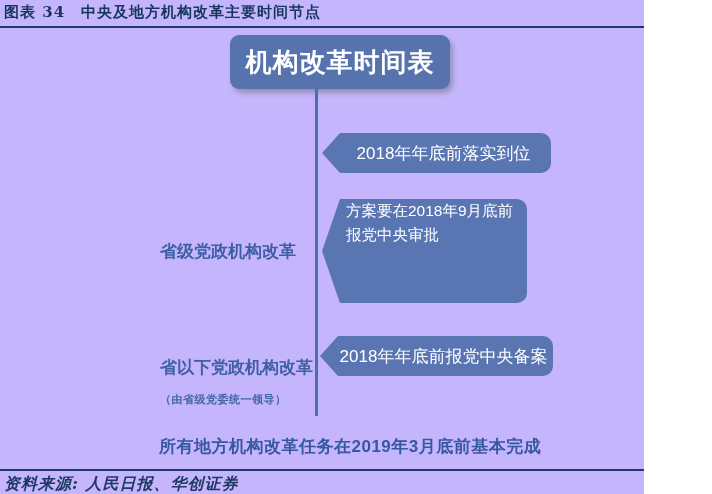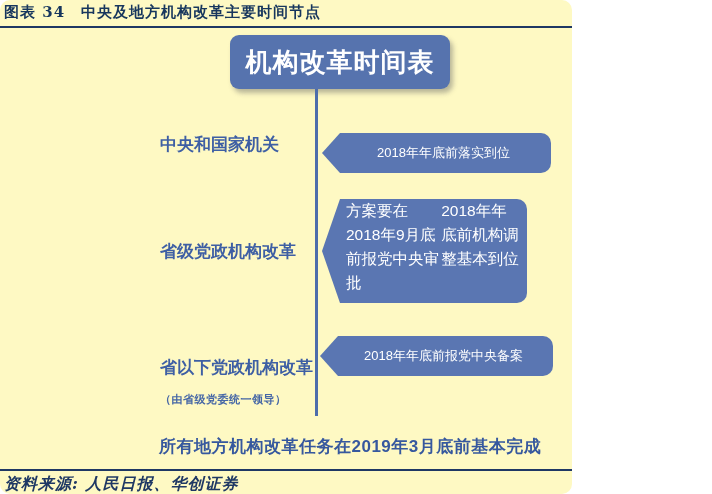--- a/index.html
+++ b/index.html
@@ -1,22 +1,21 @@
 <!DOCTYPE html>
 <html><head>
 <meta charset="utf-8">
 <style>
   html,body{margin:0;padding:0;background:#ffffff;}
   .page{
     position:relative;
-    width:572px;height:494px;
-    background:#fef9c3;
+    width:644px;height:494px;
+    background:#c4b5fd;
     overflow:hidden;
     font-family:"Liberation Sans","DejaVu Sans",sans-serif;
-    border-radius:10px;
   }
   
   .fig-header{
     position:absolute;left:4px;top:3px;
     font-family:"DejaVu Serif","Liberation Serif",serif;
     font-weight:bold;font-size:15px;letter-spacing:1px;
     color:#17365d;white-space:nowrap;
   }
   .rule{position:absolute;left:0;background:#1f3864;}
   .top-rule{top:26px;width:698px;height:2px;}
@@ -51,21 +50,21 @@
   }
   .callout{
     position:absolute;
     background:#5a76b2;color:#ffffff;
     border-top-right-radius:10px;border-bottom-right-radius:10px;
     clip-path:polygon(0 50%,18px 0,100% 0,100% 100%,18px 100%);
   }
   .callout.single{
     display:flex;align-items:center;justify-content:center;
     padding-left:20px;padding-right:6px;
-    font-size:13px;white-space:nowrap;
+    font-size:17px;white-space:nowrap;
   }
   .c1{left:322px;top:133px;width:203px;height:40px;}
   .c2{
     left:322px;top:199px;width:205px;height:104px;
     display:flex;flex-direction:row;justify-content:center;
     padding-left:24px;padding-right:5px;box-sizing:border-box;
     font-size:15.5px;line-height:24px;
   }
   .c2 p{margin:0 0 8px 0;}
   .c2 p:last-child{margin-bottom:0;}
@@ -89,32 +88,30 @@
 
   <div>
 
     <div class="title-box">
       <span>机构改革时间表</span>
     </div>
 
     <div class="vline"></div>
 
     <div class="row-label label-1">
-      <div>中央和国家机关</div>
     </div>
     <div class="callout single c1">
       <span>2018年年底前落实到位</span>
     </div>
 
     <div class="row-label label-2">
       <div>省级党政机构改革</div>
     </div>
     <div class="callout c2">
       <p>方案要在2018年9月底前报党中央审批</p>
-      <p>2018年年底前机构调整基本到位</p>
     </div>
 
     <div class="row-label label-3">
       <div>省以下党政机构改革</div>
     </div>
     <div class="row-note">（由省级党委统一领导）</div>
     <div class="callout single c3">
       <span>2018年年底前报党中央备案</span>
     </div>
 

